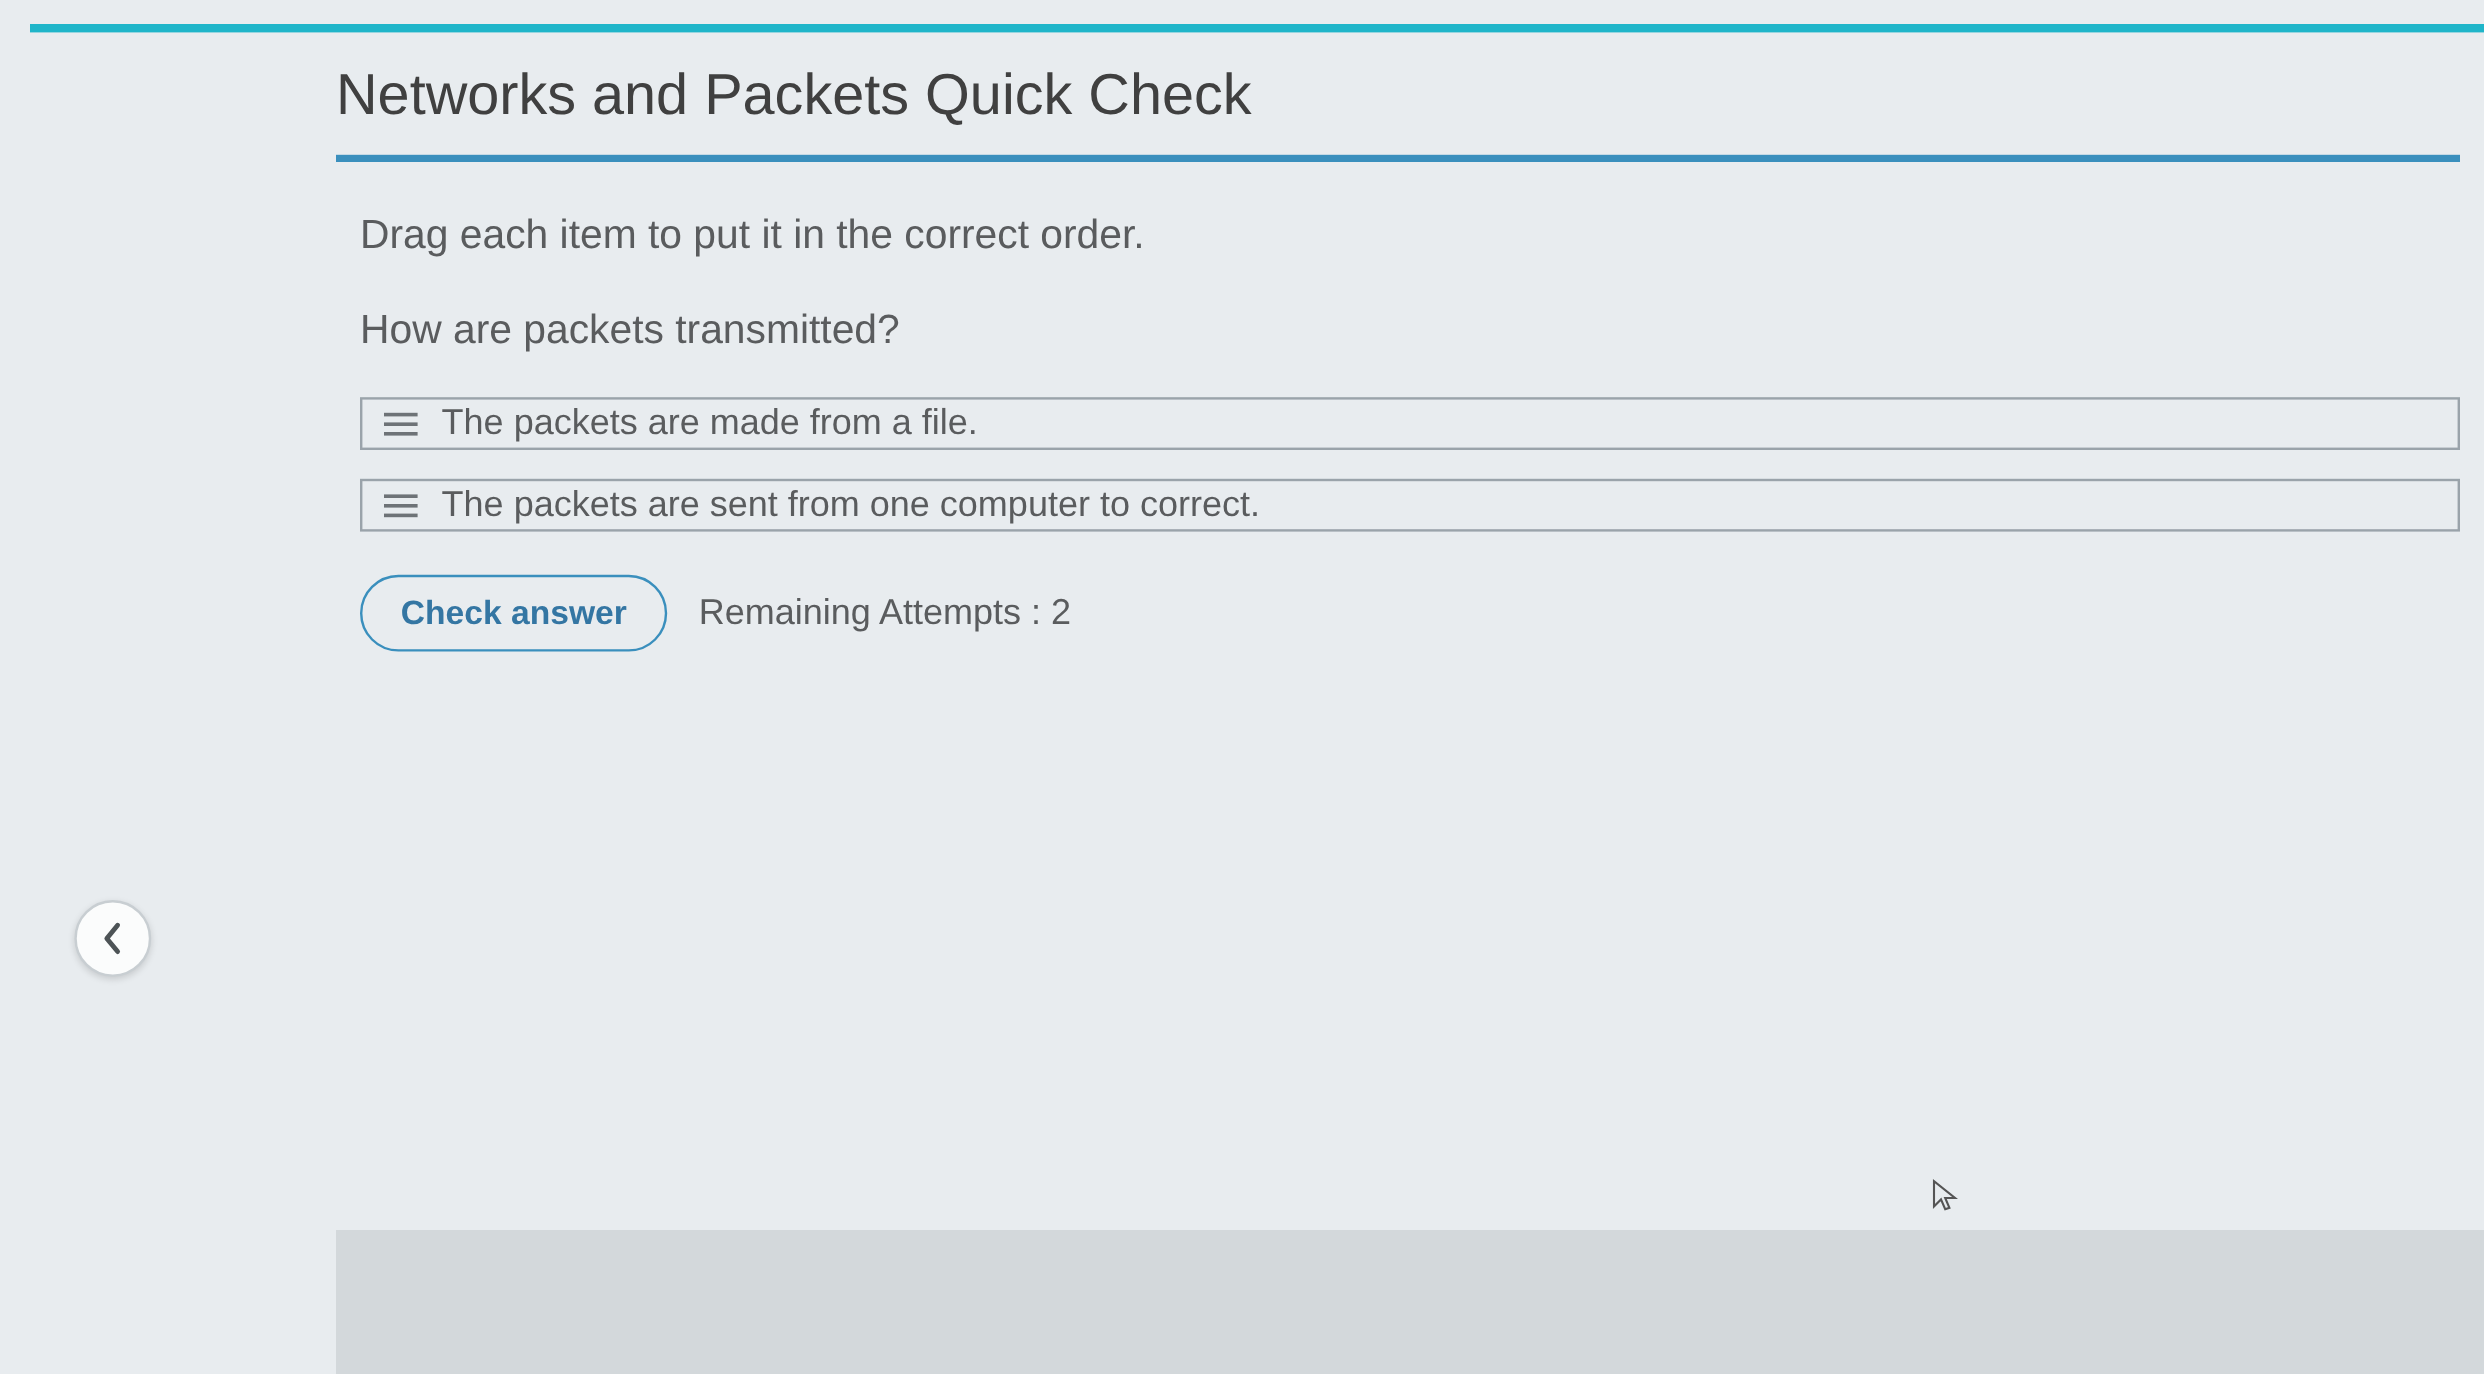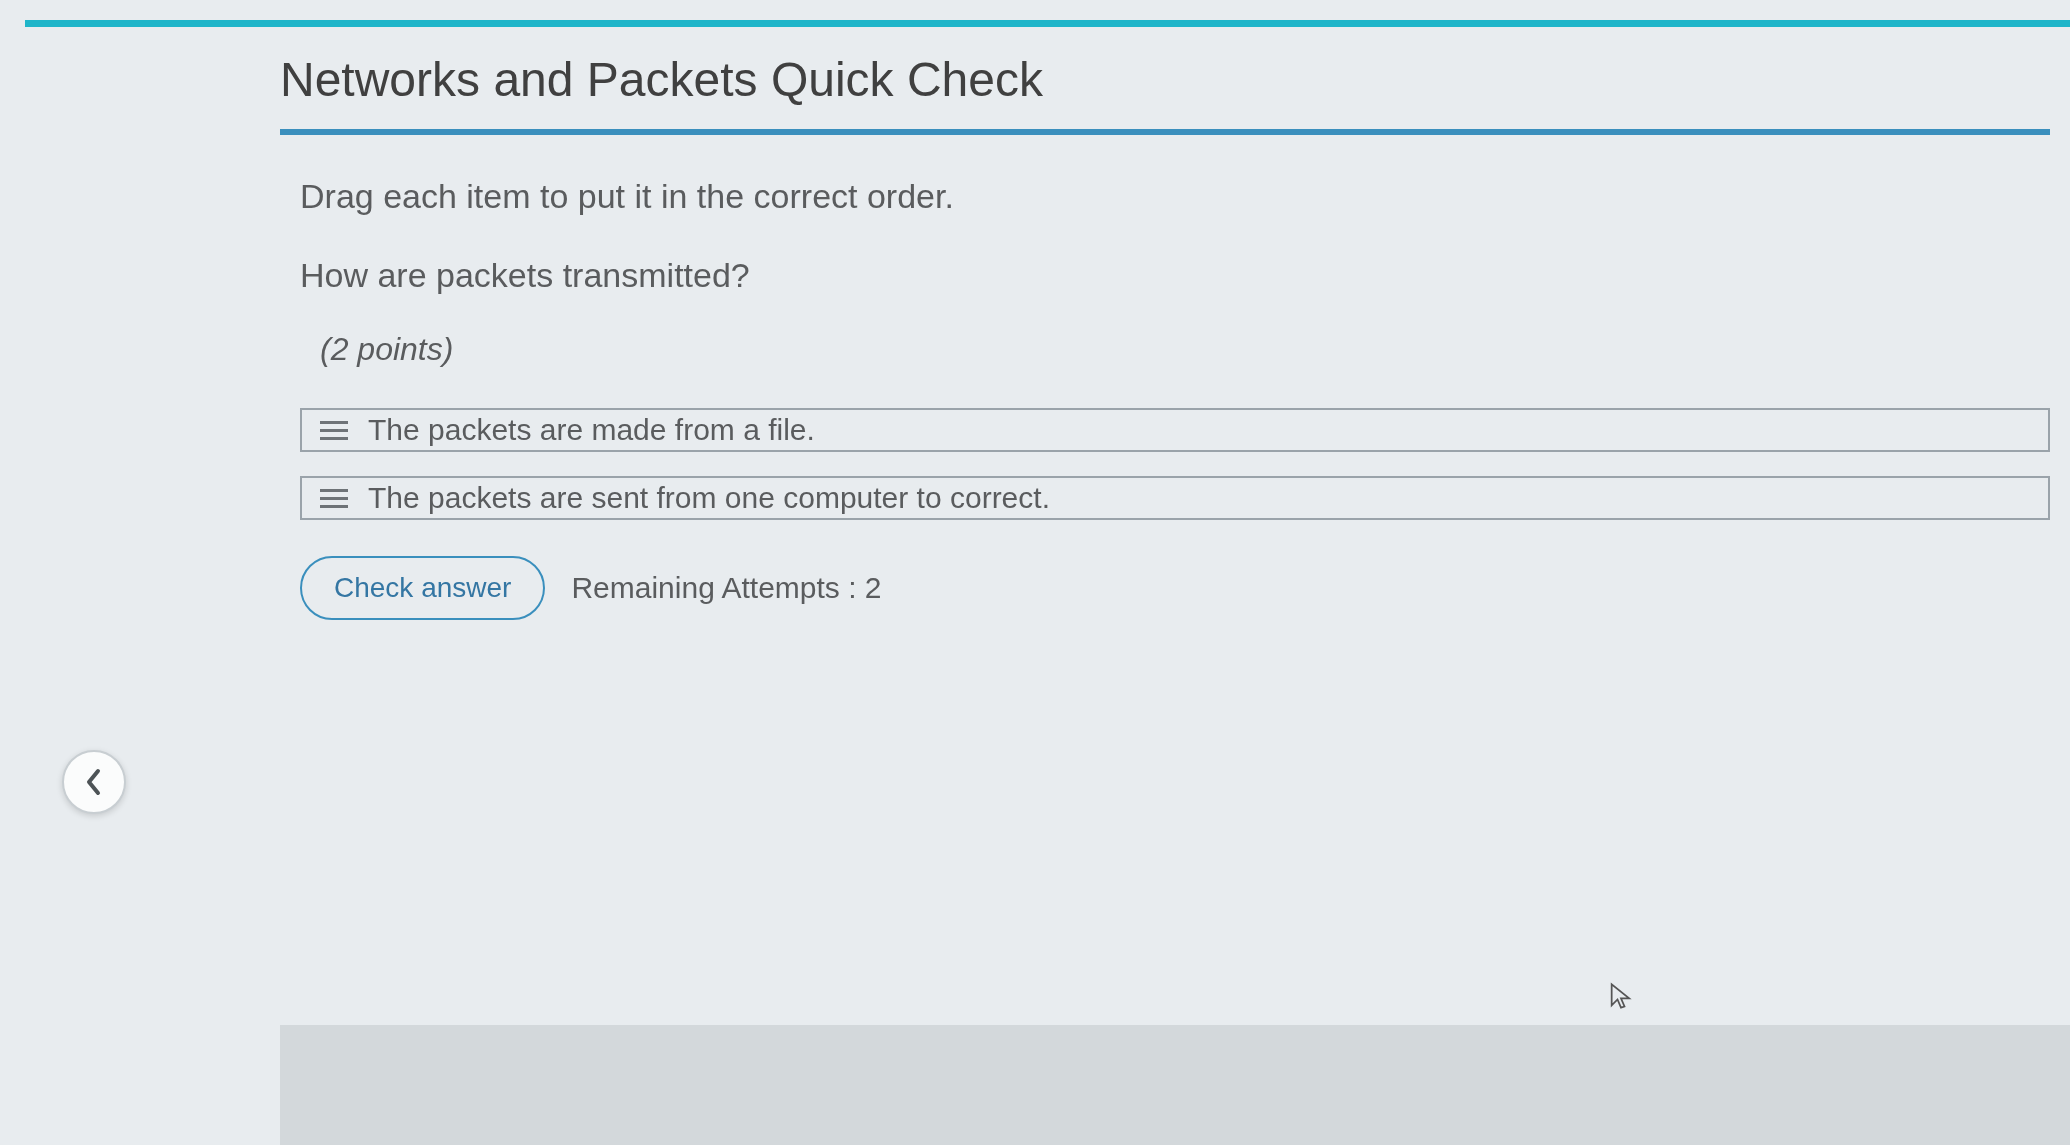--- a/index.html
+++ b/index.html
@@ -95,20 +95,21 @@
       gap: 26px;
     }
     .check-btn {
       border: 2px solid #3a8fbd;
       color: #3476a3;
       background: transparent;
       font-size: 28px;
       padding: 14px 32px;
       border-radius: 999px;
       cursor: pointer;
+      font-weight: bold;
     }
     .attempts {
       font-size: 30px;
       color: #5a5c5e;
     }
     .footer-bar {
       position: absolute;
       left: 280px;
       right: 0;
       bottom: 0;
@@ -144,21 +145,20 @@
 <body>
 
 <div class="top-accent"></div>
 
 <div class="content">
   <h1 class="page-title">Networks and Packets Quick Check</h1>
   <div class="title-underline"></div>
 
   <p class="instruction">Drag each item to put it in the correct order.</p>
   <p class="question">How are packets transmitted?</p>
-  <p class="points">(2 points)</p>
 
   <div class="item-list">
     <div class="drag-item">
       <div class="drag-handle">
           <span></span>
           <span></span>
           <span></span>
         </div>
       <div class="drag-text">The packets are made from a file.</div>
     </div>

